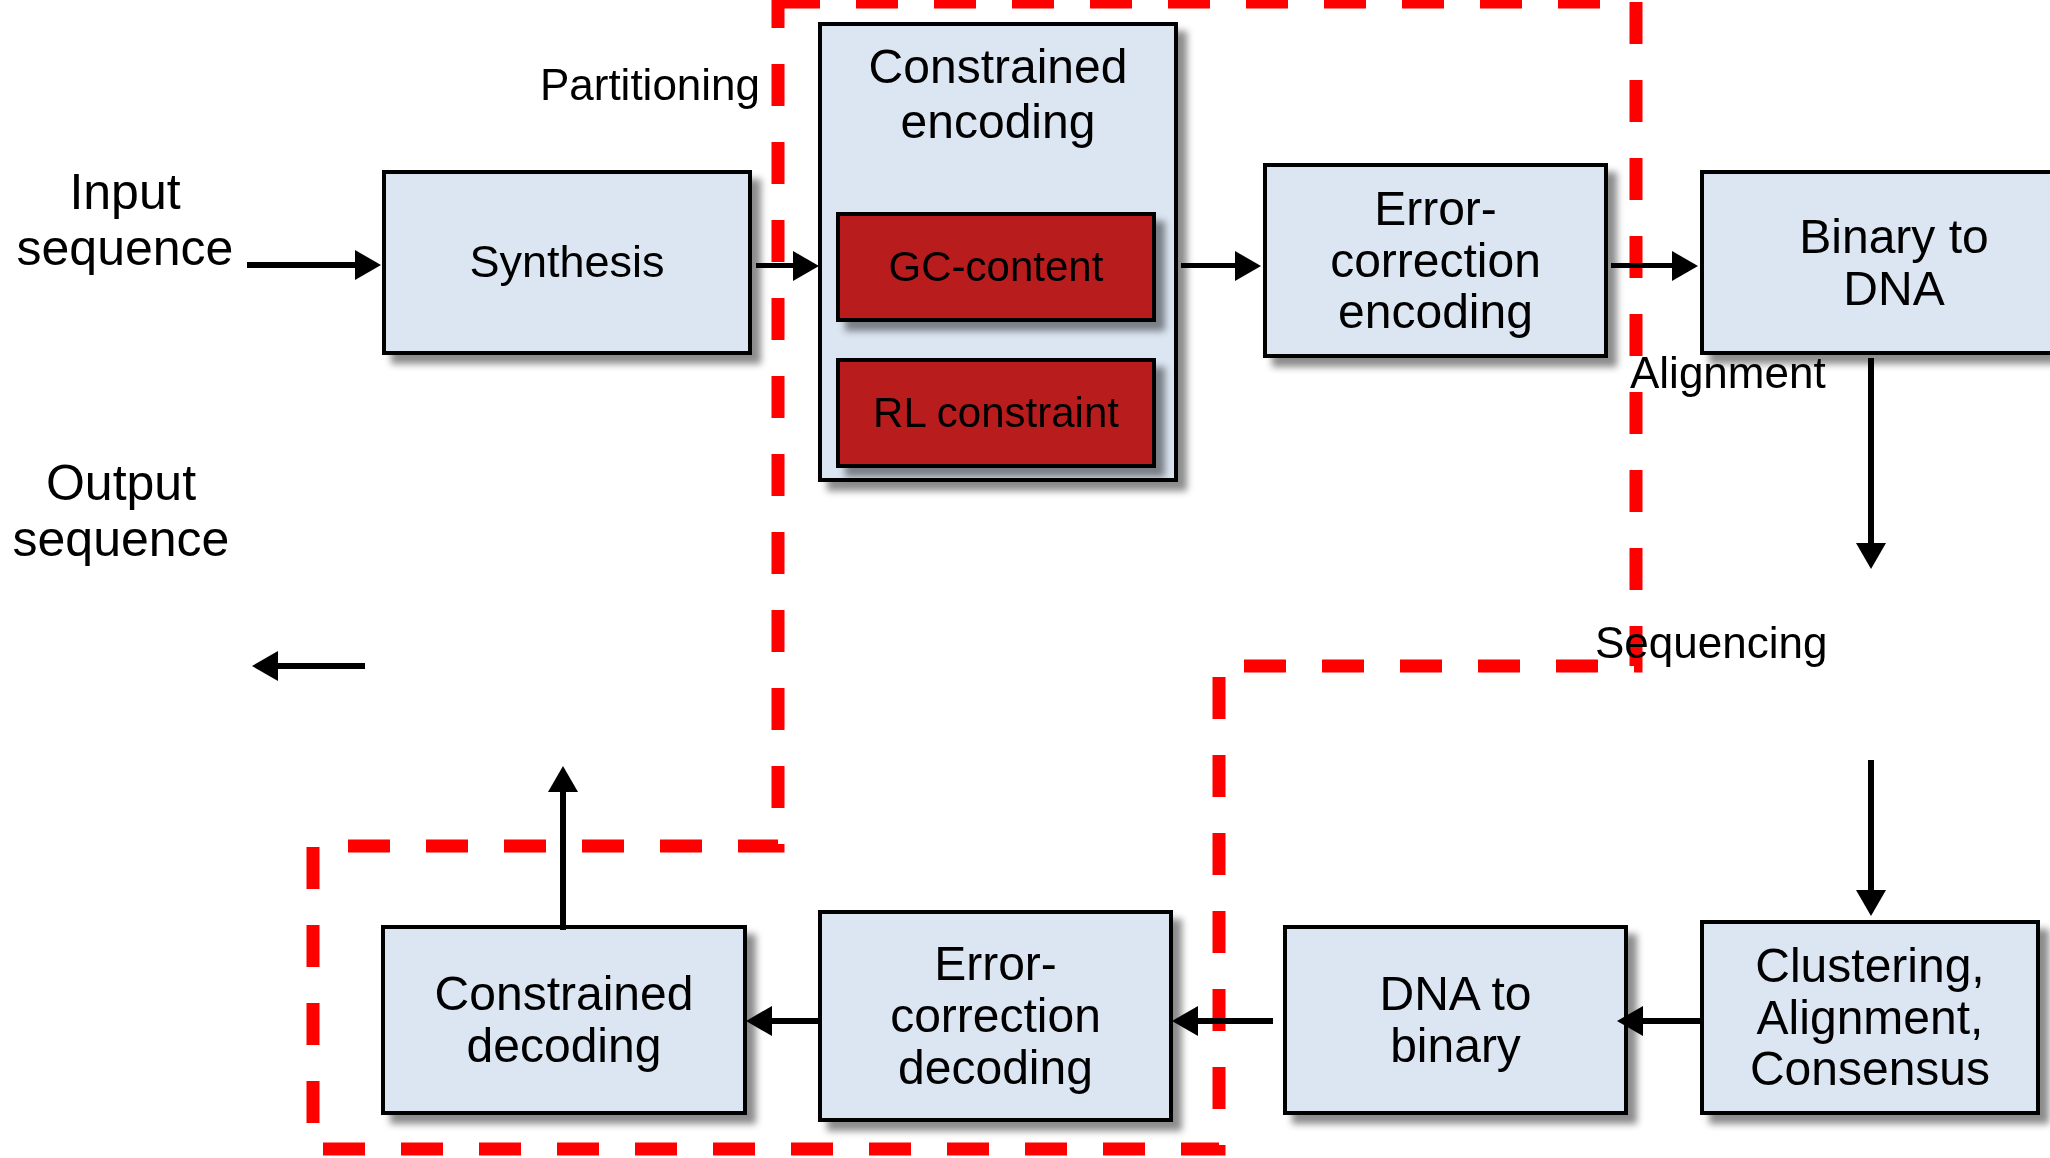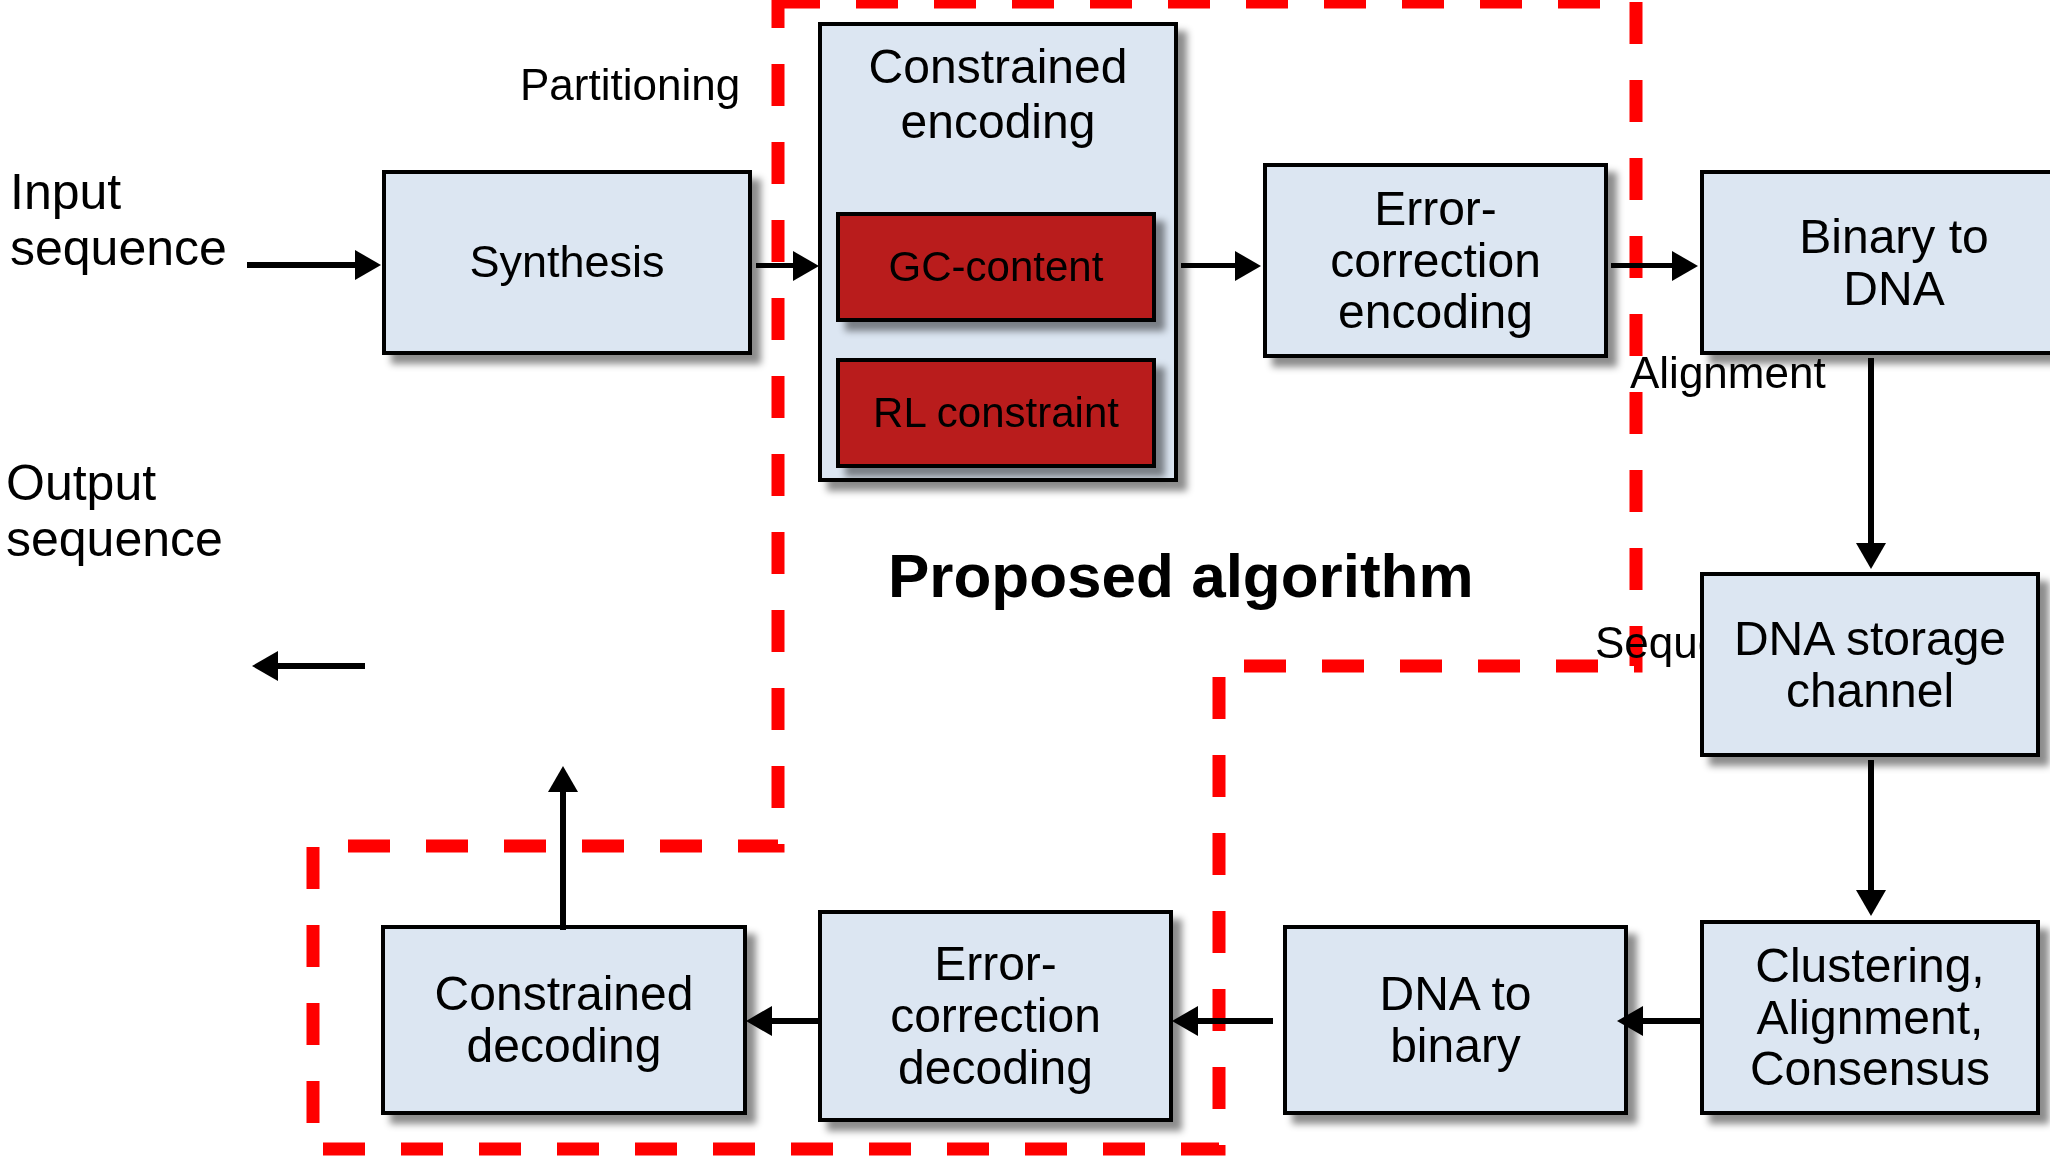--- a/index.html
+++ b/index.html
@@ -43,21 +43,21 @@
     left: 0;
     right: 0;
     text-align: center;
     color: #000;
   }
 
   
   .label {
     position: absolute;
     color: #000000;
-    text-align: left;
+    text-align: center;
     line-height: 1.12;
     white-space: pre-line;
   }
   .title-bold {
     position: absolute;
     font-weight: bold;
     color: #000000;
     white-space: nowrap;
   }
 
@@ -130,40 +130,37 @@
 
   <div class="label" style="left:6px; top:455px; width:230px; font-size:50px;">Output
 sequence</div>
 
   <div class="label" style="left:520px; top:60px; width:260px; font-size:44px;">Partitioning</div>
 
   <div class="label" style="left:1630px; top:348px; width:250px; font-size:44px; text-align:left;">Alignment</div>
 
   <div class="label" style="left:1595px; top:618px; width:280px; font-size:44px; text-align:left;">Sequencing</div>
 
-  <div class="title-bold" style="left:888px; top:540px; font-size:62px;">Proposed algorithm</div>
 
   <div class="box" style="left:382px; top:170px; width:370px; height:185px; font-size:45px;">Synthesis</div>
 
   <div class="box group" style="left:818px; top:22px; width:360px; height:460px;">
     <div class="group-title" style="top:14px; font-size:48px; line-height:1.14; white-space:pre-line;">Constrained
 encoding</div>
     <div class="box cream" style="left:14px; top:186px; width:320px; height:110px; font-size:42px;">GC-content</div>
     <div class="box cream" style="left:14px; top:332px; width:320px; height:110px; font-size:42px;">RL constraint</div>
   </div>
 
   <div class="box" style="left:1263px; top:163px; width:345px; height:195px; font-size:48px;">Error-
 correction
 encoding</div>
 
   <div class="box" style="left:1700px; top:170px; width:388px; height:185px; font-size:48px;">Binary to
 DNA</div>
 
-  <div class="box" style="left:1700px; top:572px; width:340px; height:185px; font-size:48px;">DNA storage
-channel</div>
 
   <div class="box" style="left:1700px; top:920px; width:340px; height:195px; font-size:48px;">Clustering,
 Alignment,
 Consensus</div>
 
   <div class="box" style="left:1283px; top:925px; width:345px; height:190px; font-size:48px;">DNA to
 binary</div>
 
   <div class="box" style="left:818px; top:910px; width:355px; height:212px; font-size:48px;">Error-
 correction

